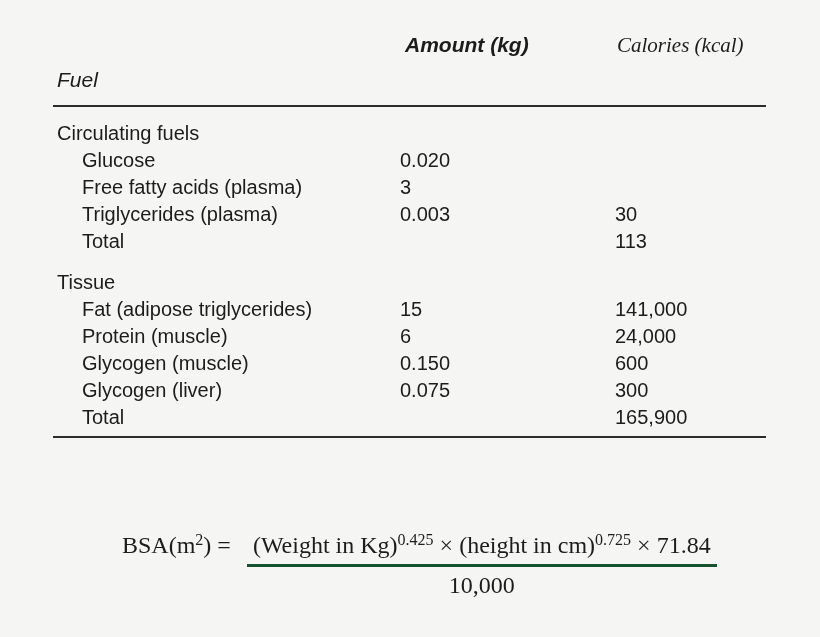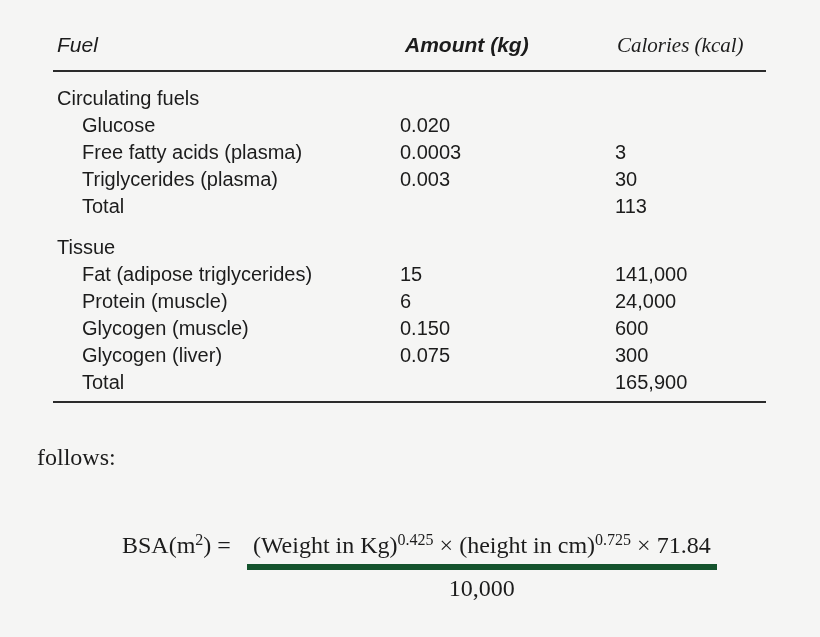--- a/index.html
+++ b/index.html
@@ -12,21 +12,21 @@
     overflow:hidden;
   }
 
   
   .fuel-table { position:absolute; left:53px; top:32px; width:713px; }
   .thead {
     display:grid; grid-template-columns:347px 215px 1fr;
     font-style:italic; font-size:21px; line-height:26px;
     padding-bottom:12px;
   }
-  .th-fuel   { padding-left:4px; }
+  .th-fuel   { padding-left:4px;margin-top:35px; }
   .th-amount { padding-left:5px;font-weight:bold; }
   .th-cal    { padding-left:2px;font-family:Liberation Serif, serif; }
   .hrule { border-top:2px solid #2b2b2b; height:0; }
   .tbody { padding-top:13px; font-size:20px; line-height:27px; }
   .section + .section { margin-top:14px; }
   .section-title { padding-left:4px; }
   .trow { display:grid; grid-template-columns:347px 215px 1fr; }
   .cell-name { padding-left:29px; }
   .bottom-rule { border-top:2px solid #2b2b2b; height:0; margin-top:5px; }
 
@@ -47,21 +47,21 @@
     font-family:"Liberation Serif", serif;
     font-size:24px; line-height:30px;
     display:flex; align-items:flex-start;
   }
   .formula .lhs { margin-right:10px; white-space:pre; }
   .formula sup, .formula .sup {
     font-size:16px; line-height:0;
     position:relative; top:-8px; vertical-align:baseline;
   }
   .frac { display:inline-flex; flex-direction:column; align-items:center; }
-  .frac .num { padding:0 6px 4px; border-bottom:6px solid #14532d; white-space:pre; }
+  .frac .num { padding:0 6px 4px; border-bottom:3px solid #14532d; white-space:pre; }
   .frac .den { padding-top:3px; white-space:pre; }
 </style>
 </head>
 <body>
 
 <div>
 
   <div class="fuel-table">
     <div class="thead">
       <div class="th th-fuel">Fuel</div>
@@ -74,21 +74,20 @@
 
       <div class="section">
         <div class="section-title">Circulating fuels</div>
 
         <div class="trow">
           <div class="cell-name">Glucose</div>
           <div class="cell-amt">0.020</div>
         </div>
         <div class="trow">
           <div class="cell-name">Free fatty acids (plasma)</div>
-          <div class="cell-amt">0.0003</div>
           <div class="cell-cal">3</div>
         </div>
         <div class="trow">
           <div class="cell-name">Triglycerides (plasma)</div>
           <div class="cell-amt">0.003</div>
           <div class="cell-cal">30</div>
         </div>
         <div class="trow">
           <div class="cell-name">Total</div>
           <div class="cell-amt"></div>
@@ -124,21 +123,20 @@
           <div class="cell-amt"></div>
           <div class="cell-cal">165,900</div>
         </div>
       </div>
 
     </div>
     <div class="bottom-rule"></div>
   </div>
 
   <div class="para">
-    <div class="line2">follows:</div>
   </div>
 
   <div class="formula">
     <span class="lhs"><span>BSA(m</span><span class="sup">2</span><span>) = </span></span>
     <span class="frac">
       <span class="num"><span>(Weight in Kg)</span><span class="sup">0.425</span><span> × </span><span>(height in cm)</span><span class="sup">0.725</span><span> × 71.84</span></span>
       <span class="den">10,000</span>
     </span>
   </div>
 

